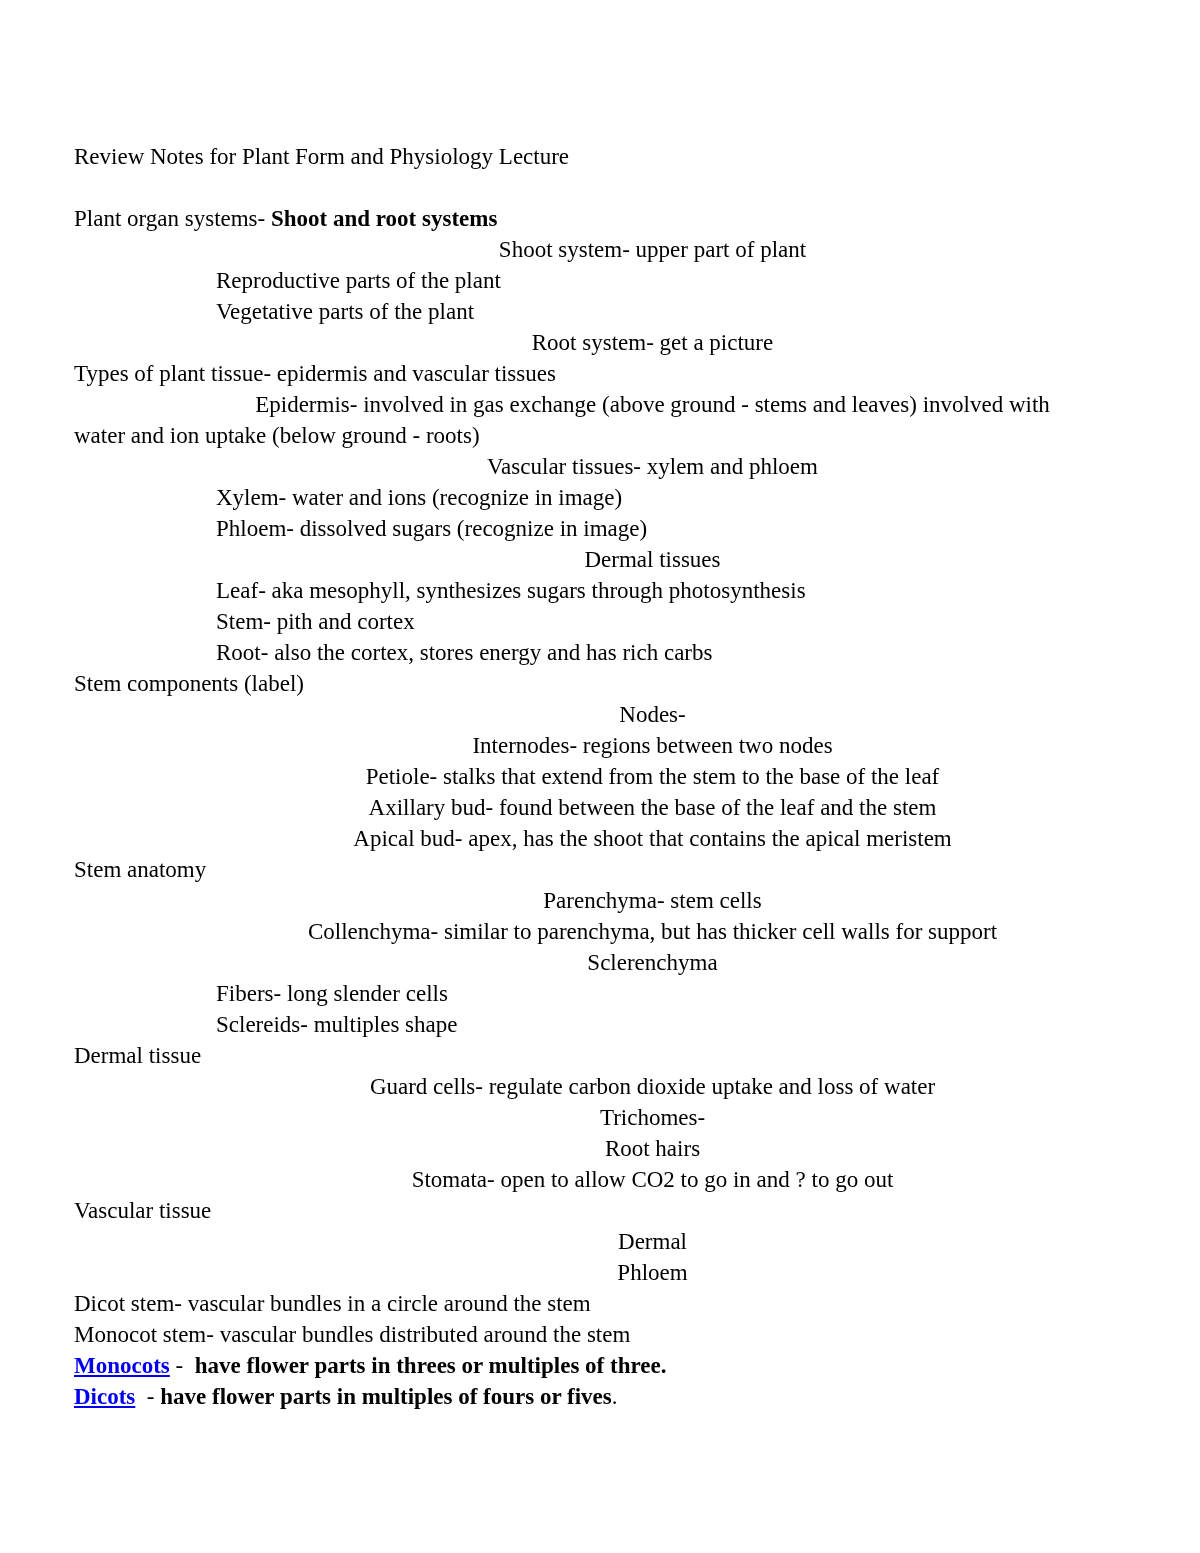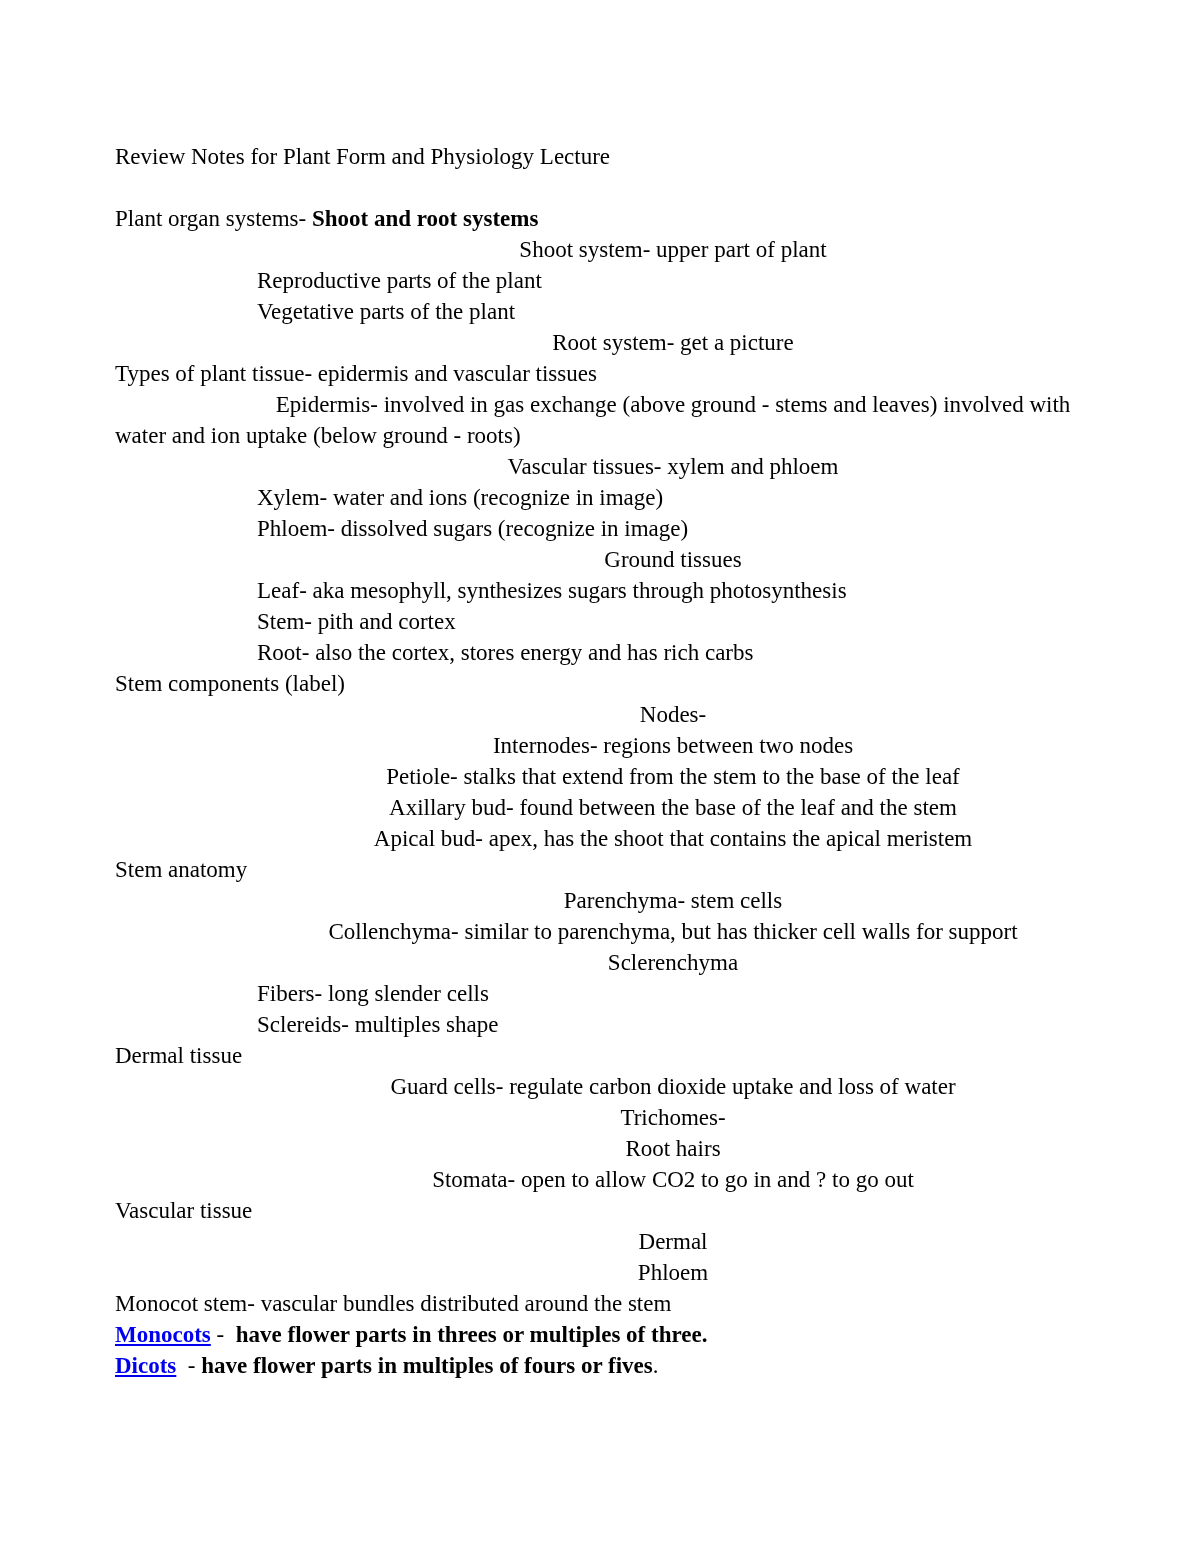--- a/index.html
+++ b/index.html
@@ -8,21 +8,21 @@
   }
   body {
     width: 1200px;
     height: 1553px;
     background: #ffffff;
     color: #000000;
     font-family: "Liberation Serif", serif;
     overflow: hidden;
   }
   .doc {
-    padding: 141px 40px 0 115px;
+    padding: 141px 40px 0 74px;
     font-size: 23px;
     line-height: 31px;
   }
   .line {
     white-space: pre;
   }
   .indent-0 { padding-left: 0; }
   .indent-1 { padding-left: 71px; text-align: center; }
   .indent-2 { padding-left: 142px; }
   .bold { font-weight: bold; text-align: right; }
@@ -42,21 +42,21 @@
       <div class="line indent-1"><span>Shoot system- upper part of plant</span></div>
       <div class="line indent-2"><span>Reproductive parts of the plant</span></div>
       <div class="line indent-2"><span>Vegetative parts of the plant</span></div>
       <div class="line indent-1"><span>Root system- get a picture</span></div>
       <div class="line indent-0"><span>Types of plant tissue- epidermis and vascular tissues</span></div>
       <div class="line indent-1"><span>Epidermis- involved in gas exchange (above ground - stems and leaves) involved with</span></div>
       <div class="line indent-0"><span>water and ion uptake (below ground - roots)</span></div>
       <div class="line indent-1"><span>Vascular tissues- xylem and phloem</span></div>
       <div class="line indent-2"><span>Xylem- water and ions (recognize in image)</span></div>
       <div class="line indent-2"><span>Phloem- dissolved sugars (recognize in image)</span></div>
-      <div class="line indent-1"><span>Ground tissues</span></div>
+      <div class="line indent-1"><span>Dermal tissues</span></div>
       <div class="line indent-2"><span>Leaf- aka mesophyll, synthesizes sugars through photosynthesis</span></div>
       <div class="line indent-2"><span>Stem- pith and cortex</span></div>
       <div class="line indent-2"><span>Root- also the cortex, stores energy and has rich carbs</span></div>
       <div class="line indent-0"><span>Stem components (label)</span></div>
       <div class="line indent-1"><span>Nodes-</span></div>
       <div class="line indent-1"><span>Internodes- regions between two nodes</span></div>
       <div class="line indent-1"><span>Petiole- stalks that extend from the stem to the base of the leaf</span></div>
       <div class="line indent-1"><span>Axillary bud- found between the base of the leaf and the stem</span></div>
       <div class="line indent-1"><span>Apical bud- apex, has the shoot that contains the apical meristem</span></div>
       <div class="line indent-0"><span>Stem anatomy</span></div>
@@ -66,17 +66,18 @@
       <div class="line indent-2"><span>Fibers- long slender cells</span></div>
       <div class="line indent-2"><span>Sclereids- multiples shape</span></div>
       <div class="line indent-0"><span>Dermal tissue</span></div>
       <div class="line indent-1"><span>Guard cells- regulate carbon dioxide uptake and loss of water</span></div>
       <div class="line indent-1"><span>Trichomes-</span></div>
       <div class="line indent-1"><span>Root hairs</span></div>
       <div class="line indent-1"><span>Stomata- open to allow CO2 to go in and ? to go out</span></div>
       <div class="line indent-0"><span>Vascular tissue</span></div>
       <div class="line indent-1"><span>Dermal</span></div>
       <div class="line indent-1"><span>Phloem</span></div>
+      <div class="line indent-0"><span>Dicot stem- vascular bundles in a circle around the stem</span></div>
       <div class="line indent-0"><span>Monocot stem- vascular bundles distributed around the stem</span></div>
       <div class="line indent-0"><a href="#" class="doc-link">Monocots</a><span> -  </span><span class="bold">have flower parts in threes or multiples of three.</span></div>
       <div class="line indent-0"><a href="#" class="doc-link">Dicots</a><span>  - </span><span class="bold">have flower parts in multiples of fours or fives</span><span>.</span></div>
     </div>
 </div>
 
 </body></html>

